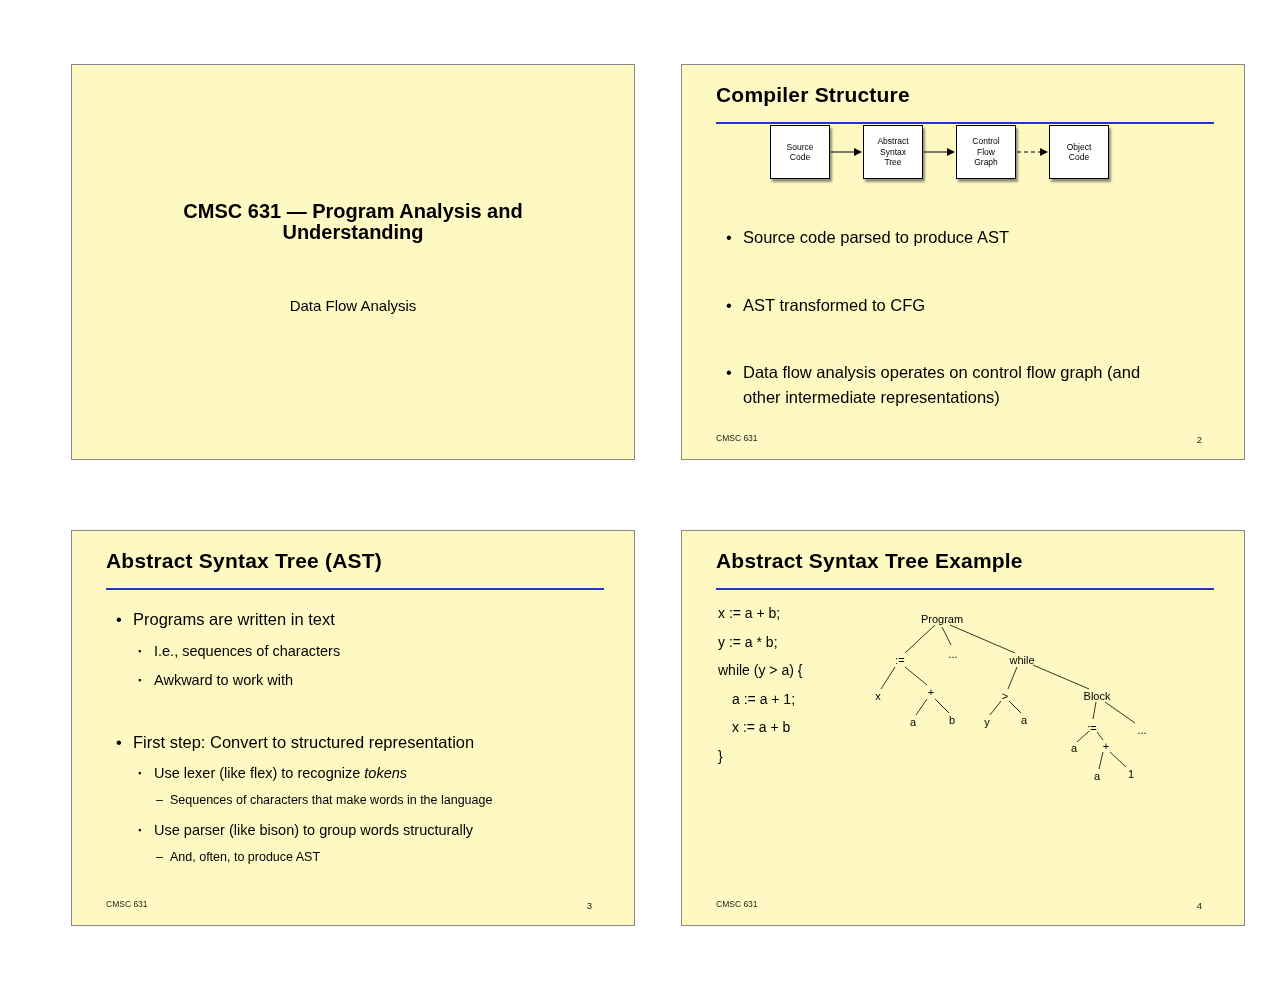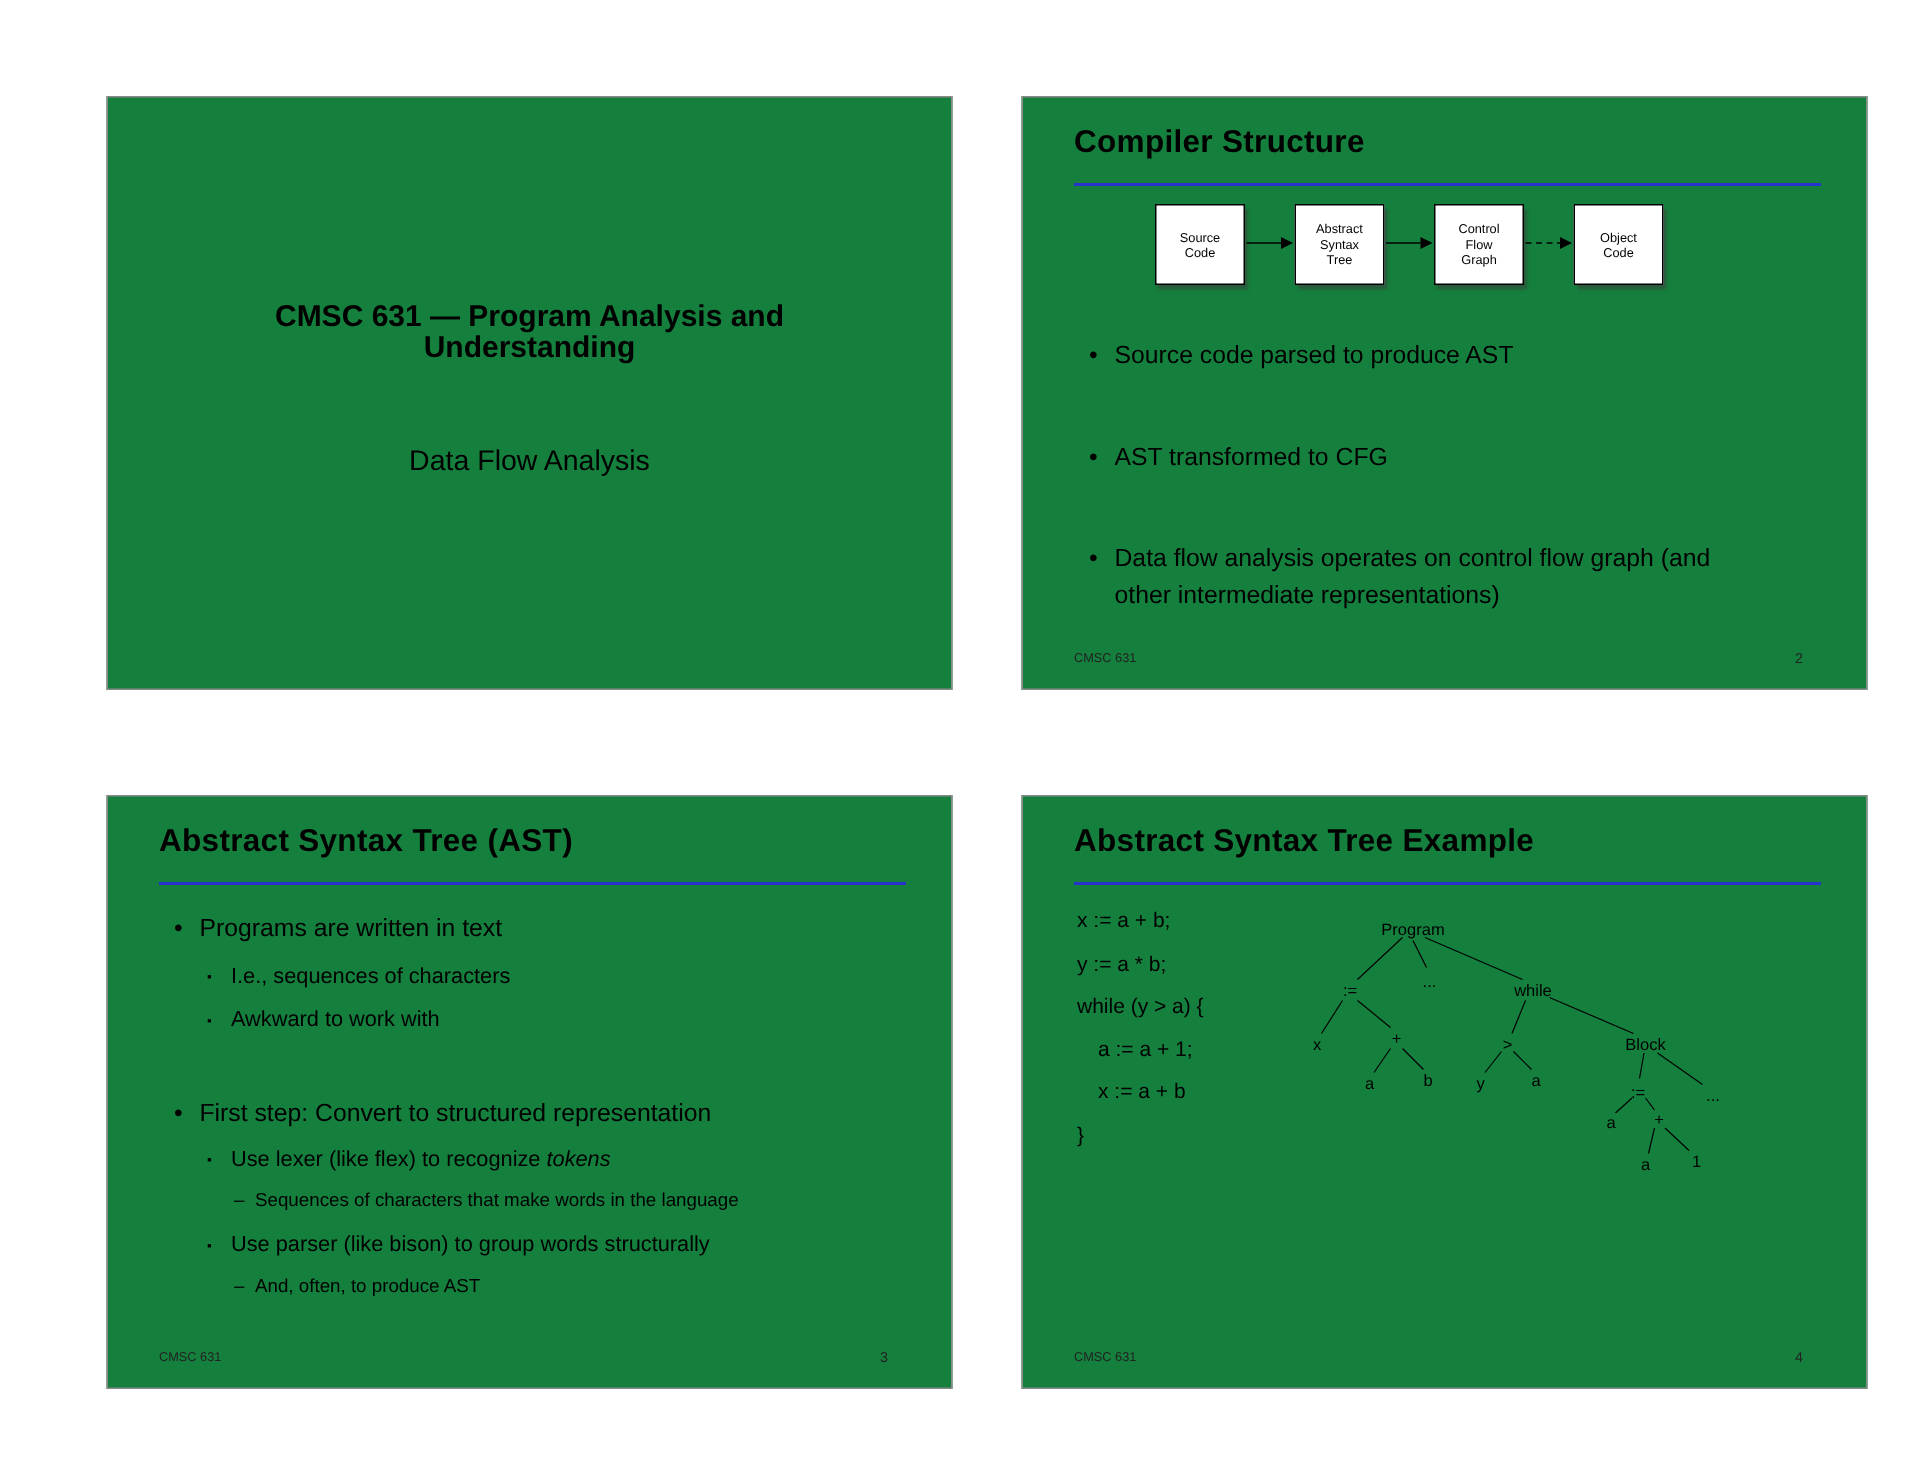--- a/index.html
+++ b/index.html
@@ -1,21 +1,21 @@
 <!DOCTYPE html>
 <html><head>
 <meta charset="utf-8">
 <style>
   html,body{margin:0;padding:0;}
   body{
     width:1280px;height:989px;position:relative;background:#ffffff;
     font-family:"Liberation Sans", sans-serif;color:#000;
   }
   .slide{
-    position:absolute;width:564px;height:396px;background:#15803d;
+    position:absolute;width:564px;height:396px;background:#fef9c3;
     border:1px solid #8a8a8a;box-sizing:border-box;overflow:hidden;
   }
   #slide1{left:71px;top:64px;}
   #slide2{left:681px;top:64px;}
   #slide3{left:71px;top:530px;}
   #slide4{left:681px;top:530px;}
 
   .slide-title{
     position:absolute;left:34px;top:18px;font-size:21px;font-weight:bold;
     letter-spacing:0.2px;white-space:nowrap;
@@ -26,32 +26,32 @@
   .footer-label{
     position:absolute;left:34px;bottom:16px;font-size:8.5px;color:#222;
   }
   .page-number{
     position:absolute;right:42px;bottom:14px;font-size:9.5px;color:#222;
   }
 
   
   .s1-block{position:absolute;left:0;right:0;top:136px;text-align:center;}
   .s1-title-line{font-size:20px;font-weight:bold;line-height:21px;}
-  .s1-subtitle{position:absolute;left:0;right:0;top:232px;text-align:center;font-size:19px;}
+  .s1-subtitle{position:absolute;left:0;right:0;top:232px;text-align:center;font-size:15px;}
 
   
   .b1{position:absolute;display:flex;font-size:16.5px;line-height:25px;}
   .b1 .marker{width:17px;flex:0 0 17px;}
   .b2{position:absolute;display:flex;font-size:14.5px;line-height:20px;}
   .b2 .marker{width:16px;flex:0 0 16px;font-size:9px;line-height:20px;}
   .b3{position:absolute;display:flex;font-size:12.5px;line-height:17px;}
   .b3 .marker{width:14px;flex:0 0 14px;}
 
   
-  .flow-row{position:absolute;left:88px;top:71px;display:flex;align-items:flex-start;}
+  .flow-row{position:absolute;left:88px;top:60px;display:flex;align-items:center;}
   .flow-box{
     width:58px;height:52px;border:1px solid #000;background:#fff;
     box-shadow:2px 3px 2px rgba(60,60,60,0.55);
     display:flex;flex-direction:column;align-items:center;justify-content:center;
     font-size:8.5px;line-height:10.5px;text-align:center;
   }
   .flow-arrow{width:33px;height:52px;flex:0 0 33px;}
 
   
   .code-block{position:absolute;left:36px;top:68px;font-size:14px;line-height:28.5px;}

